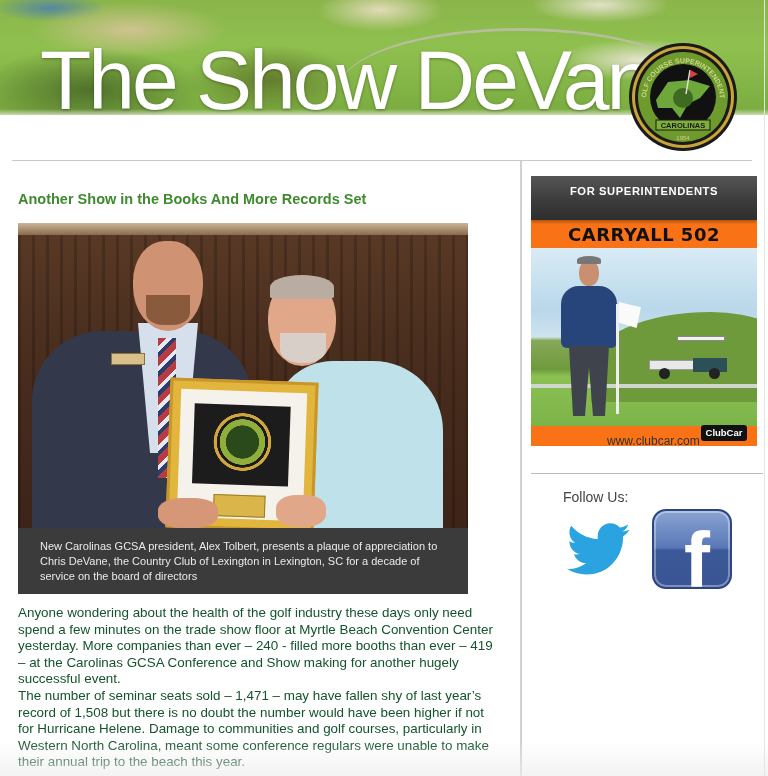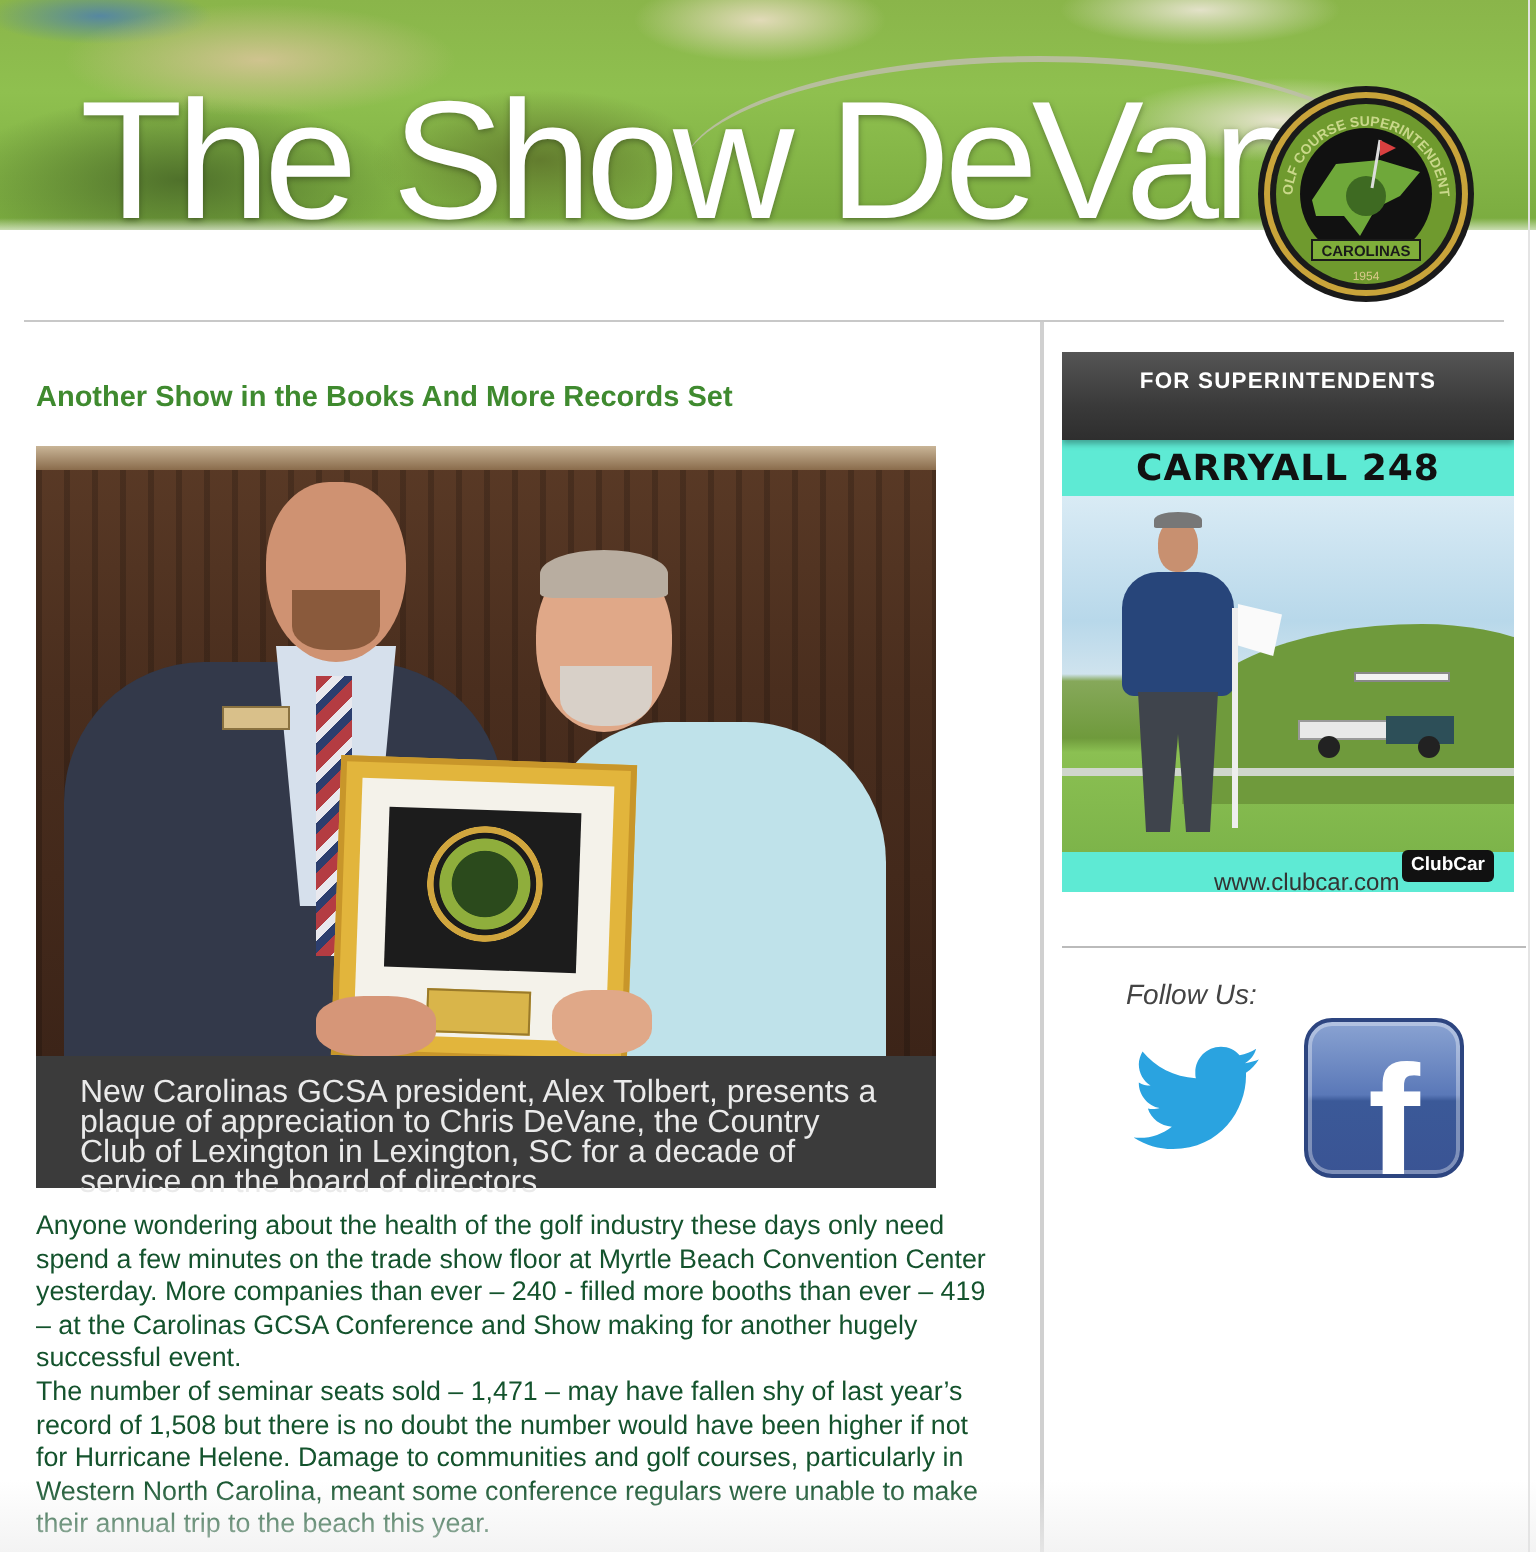--- a/index.html
+++ b/index.html
@@ -62,29 +62,29 @@
     .photo .plaque { position: absolute; left: 150px; top: 157px; width: 148px; height: 150px; background: #e2b53c; border: 3px solid #c8962a; transform: rotate(2deg); }
     .photo .plaque-mat { position: absolute; left: 8px; top: 8px; right: 8px; bottom: 8px; background: #f4f2ea; }
     .photo .plaque-art { position: absolute; left: 14px; top: 14px; width: 96px; height: 80px; background: #1c1c1c; }
     .photo .plaque-seal { position: absolute; left: 20px; top: 8px; width: 58px; height: 58px; border-radius: 50%; background: radial-gradient(circle, #2b4a1c 0 40%, #8fae3c 41% 55%, #1b1b1b 56% 62%, #d1a63e 63% 70%, #1b1b1b 71%); }
     .photo .plaque-plate { position: absolute; left: 36px; top: 104px; width: 52px; height: 22px; background: #d9b54a; border: 1px solid #9a7a2a; }
     .photo .hands { position: absolute; left: 140px; top: 275px; width: 60px; height: 30px; background: #d69678; border-radius: 40%; }
     .photo .hands2 { position: absolute; left: 258px; top: 272px; width: 50px; height: 32px; background: #e0a888; border-radius: 40%; }
 
     .caption {
       position: absolute; left: 18px; top: 528px; width: 450px; height: 66px; background: #3b3b3b;
-      color: #eaeaea; font-size: 16px; line-height: 15px; padding: 11px 22px 0 22px;
+      color: #eaeaea; font-size: 11px; line-height: 15px; padding: 11px 22px 0 22px;
     }
 
     .para { position: absolute; left: 18px; width: 480px; font-size: 13.4px; line-height: 16.6px; color: #14532d; }
     .para1 { top: 605px; }
     .para2 { top: 688px; }
 
     
-    .ad { position: absolute; left: 531px; top: 176px; width: 226px; height: 270px; background: #5eead4; overflow: hidden; }
+    .ad { position: absolute; left: 531px; top: 176px; width: 226px; height: 270px; background: #f97316; overflow: hidden; }
     .ad-band {
       position: absolute; left: 0; top: 0; width: 226px; height: 44px;
       background: linear-gradient(180deg, #555 0%, #3a3a3a 60%, #2e2e2e 100%);
       color: #fff; font-weight: bold; font-size: 11.2px; letter-spacing: 0.6px; text-align: center; line-height: 13px; padding-top: 9px;
       box-shadow: 0 2px 3px rgba(0,0,0,0.3);
     }
     .ad-product { position: absolute; left: 0; top: 48px; width: 226px; text-align: center; font-size: 18px; font-weight: bold; color: #111; letter-spacing: 0.5px; font-family: "DejaVu Sans", sans-serif; }
     .ad-scene {
       position: absolute; left: 0; top: 72px; width: 226px; height: 178px;
       background: linear-gradient(180deg, #d9ebf5 0%, #b8d8ea 35%, #cfe3ee 50%, #86a85a 52%, #6f9a3c 68%, #8bc052 72%, #7db44a 100%);
@@ -100,21 +100,21 @@
     .ad-scene .cart { position: absolute; left: 118px; top: 88px; width: 80px; height: 42px; }
     .ad-scene .cart-roof { position: absolute; left: 28px; top: 0; width: 48px; height: 5px; background: #f2f2f2; border: 1px solid #888; }
     .ad-scene .cart-bed { position: absolute; left: 0; top: 24px; width: 46px; height: 10px; background: #e8e8e8; border: 1px solid #999; }
     .ad-scene .cart-body { position: absolute; left: 44px; top: 22px; width: 34px; height: 14px; background: #2d4f58; }
     .ad-scene .wheel1 { position: absolute; left: 10px; top: 32px; width: 11px; height: 11px; border-radius: 50%; background: #222; }
     .ad-scene .wheel2 { position: absolute; left: 60px; top: 32px; width: 11px; height: 11px; border-radius: 50%; background: #222; }
     .ad-url { position: absolute; left: 76px; top: 258px; font-size: 12px; color: #333; }
     .ad-brand { position: absolute; left: 170px; top: 249px; width: 46px; height: 16px; background: #111; color: #fff; font-size: 9.5px; font-weight: bold; text-align: center; line-height: 16px; border-radius: 3px; }
 
     .rule-side { position: absolute; left: 531px; top: 473px; width: 232px; height: 1px; background: #bbb; }
-    .follow { position: absolute; left: 563px; top: 489px; font-size: 14px; color: #444; font-style: italic; }
+    .follow { position: absolute; left: 563px; top: 489px; font-size: 14px; color: #444; }
     .twitter { position: absolute; left: 567px; top: 522px; width: 64px; height: 56px; }
     .facebook {
       position: absolute; left: 652px; top: 509px; width: 80px; height: 80px; border-radius: 14px;
       background: linear-gradient(180deg, #8aa3d2 0%, #5a78b8 48%, #3b5998 52%, #3a5494 100%);
       border: 2px solid #2d4580; box-shadow: inset 0 0 0 2px rgba(255,255,255,0.35);
       overflow: hidden;
     }
     .facebook .f {
       position: absolute; left: 30px; top: 10px; font-size: 78px; font-weight: bold; color: #fff; line-height: 78px;
       font-family: "Liberation Sans", sans-serif;
@@ -185,21 +185,21 @@
 
   <p class="para para1">Anyone wondering about the health of the golf industry these days only need spend a few minutes on the trade show floor at Myrtle Beach Convention Center yesterday. More companies than ever – 240 - filled more booths than ever – 419 – at the Carolinas GCSA Conference and Show making for another hugely successful event.</p>
   <p class="para para2">The number of seminar seats sold – 1,471 – may have fallen shy of last year’s record of 1,508 but there is no doubt the number would have been higher if not for Hurricane Helene. Damage to communities and golf courses, particularly in Western North Carolina, meant some conference regulars were unable to make their annual trip to the beach this year.</p>
 </main>
 
 <aside>
   <div class="ad">
     <div class="ad-band">
       <div>FOR SUPERINTENDENTS</div>
     </div>
-    <div class="ad-product">CARRYALL 248</div>
+    <div class="ad-product">CARRYALL 502</div>
     <div class="ad-scene">
       <div class="hill"></div>
       <div class="path"></div>
       <div class="person-body"></div>
       <div class="person-legs"></div>
       <div class="person-head"></div>
       <div class="cap"></div>
       <div class="pole"></div>
       <div class="flag"></div>
       <div class="cart">

